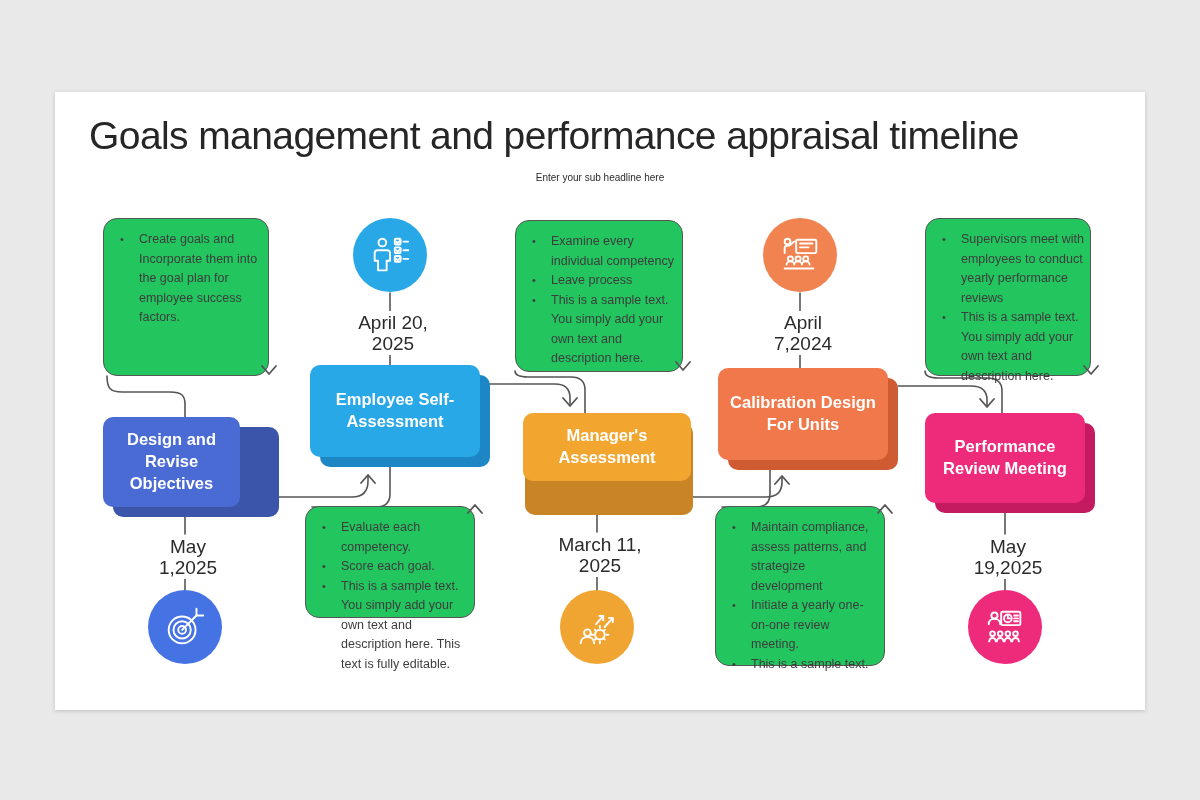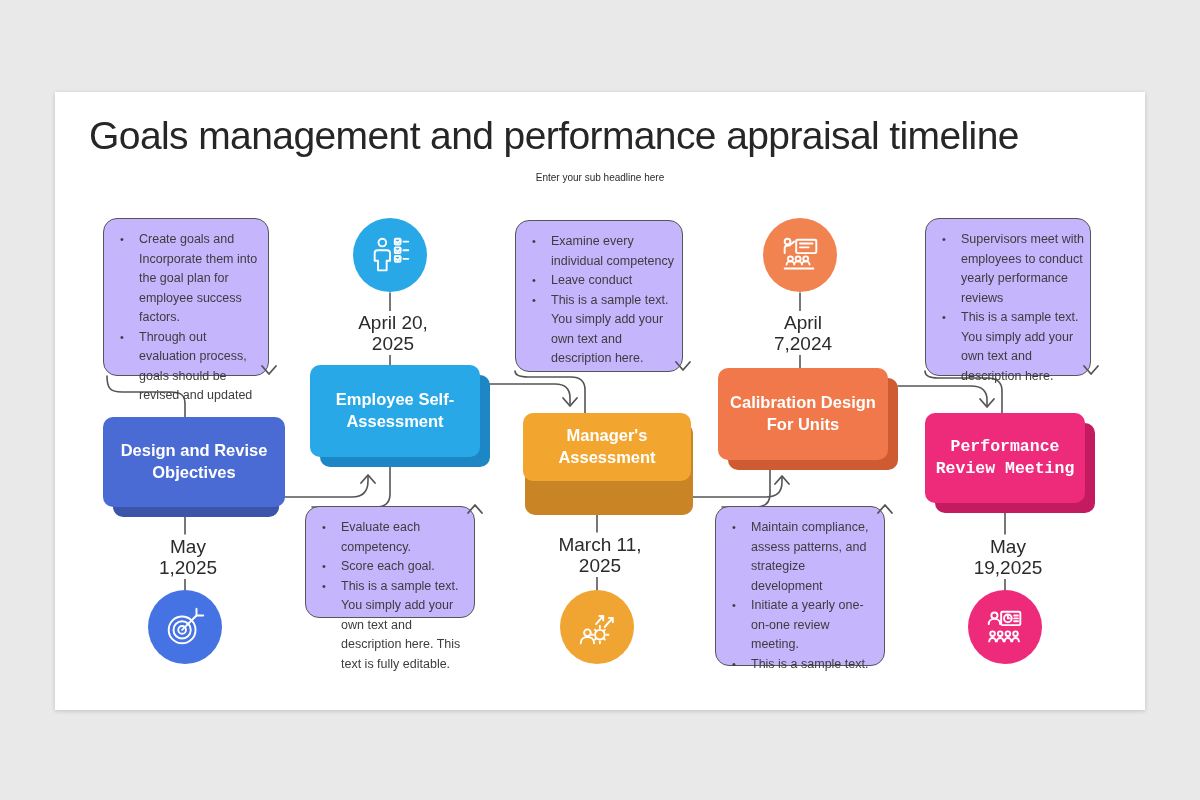--- a/index.html
+++ b/index.html
@@ -19,21 +19,21 @@
   .subtitle {
     position:absolute; left:0; top:172px; width:1200px; text-align:center;
     font-size:10px; color:#2b2b2b; z-index:4;
   }
   svg.overlay { position:absolute; left:0; top:0; width:1200px; height:800px; pointer-events:none; }
   #connectors { z-index:2; }
   #arrowheads { z-index:6; }
   #connectors path { fill:none; stroke:#555555; stroke-width:1.6; stroke-linecap:round; }
   #arrowheads polyline { fill:none; stroke:#555555; stroke-width:1.8; stroke-linecap:round; stroke-linejoin:round; }
   .tb {
-    position:absolute; background:#c4b5fd; border:1.5px solid #565656;
+    position:absolute; background:#22c55e; border:1.5px solid #565656;
     border-radius:14px; z-index:4; box-sizing:border-box;
   }
   .tb ul { margin:11px 5px 0 13px; padding:0; list-style:none; }
   .tb li {
     position:relative; padding-left:22px; font-size:12.5px; line-height:19.5px; color:#3d3d3d;
   }
   .tb li::before { content:"\2022"; position:absolute; left:3px; top:0; font-size:11px; color:#3d3d3d; }
   .box {
     position:absolute; border-radius:10px; z-index:4; box-sizing:border-box;
     display:flex; align-items:center; justify-content:center; text-align:center;
@@ -50,29 +50,29 @@
     display:flex; align-items:center; justify-content:center;
   }
   .circle svg { width:46px; height:46px; }
   .icon g { fill:none; stroke:#ffffff; stroke-width:2; stroke-linecap:round; stroke-linejoin:round; }
   
   .tb1 { left:103px; top:218px; width:166px; height:158px; }
   .tb2 { left:305px; top:506px; width:170px; height:112px; }
   .tb3 { left:515px; top:220px; width:168px; height:152px; }
   .tb4 { left:715px; top:506px; width:170px; height:160px; }
   .tb5 { left:925px; top:218px; width:166px; height:158px; }
-  .b1  { left:103px; top:417px; width:182px; height:90px; }
+  .b1  { left:103px; top:417px; width:137px; height:90px; }
   .b1s { left:113px; top:427px; width:166px; height:90px; }
   .b2  { left:310px; top:365px; width:170px; height:92px; }
   .b2s { left:320px; top:375px; width:170px; height:92px; }
   .b3  { left:515px; top:413px; width:168px; height:68px;margin-left:8px; }
   .b3s { left:525px; top:423px; width:168px; height:92px; }
   .b4  { left:718px; top:368px; width:170px; height:92px; }
   .b4s { left:728px; top:378px; width:170px; height:92px; }
-  .b5  { left:925px; top:413px; width:160px; height:90px;font-family:Liberation Mono, monospace; }
+  .b5  { left:925px; top:413px; width:160px; height:90px; }
   .b5s { left:935px; top:423px; width:160px; height:90px; }
   .d1 { left:143px; top:535px; width:84px; }
   .d2 { left:343px; top:311px; width:94px; }
   .d3 { left:548px; top:533px; width:98px; }
   .d4 { left:758px; top:311px; width:84px; }
   .d5 { left:960px; top:535px; width:90px; }
   .c1 { left:148px; top:590px; }
   .c2 { left:353px; top:218px; }
   .c3 { left:560px; top:590px; }
   .c4 { left:763px; top:218px; }
@@ -104,21 +104,20 @@
   <path d="M800 353 L800 369"></path>
   <path d="M898 386 L971 386 Q987 386 987 400 L987 406"></path>
   <path d="M925 371 Q925 378 938 378 L987 378 Q1002 378 1002 391 L1002 414"></path>
   <path d="M1005 503 L1005 534"></path>
   <path d="M1005 573 L1005 591"></path>
 </svg>
 
 <div class="tb tb1">
   <ul>
       <li>Create goals and Incorporate them into the goal plan for employee success factors.</li>
-      <li>Through out evaluation process, goals should be revised and updated</li>
     </ul>
 </div>
 <div class="box-shadow b1s" style="background-color: rgb(58, 85, 169);"></div>
 <div class="box b1" style="background-color: rgb(74, 107, 212);">
   <span>Design and Revise Objectives</span>
 </div>
 <div class="date d1">
   <span>May</span>
   <span>1,2025</span>
 </div>
@@ -163,21 +162,21 @@
   <ul>
       <li>Evaluate each competency.</li>
       <li>Score each goal.</li>
       <li>This is a sample text. You simply add your own text and description here. This text is fully editable.</li>
     </ul>
 </div>
 
 <div class="tb tb3">
   <ul>
       <li>Examine every individual competency</li>
-      <li>Leave conduct</li>
+      <li>Leave process</li>
       <li>This is a sample text. You simply add your own text and description here.</li>
     </ul>
 </div>
 <div class="box-shadow b3s" style="background-color: rgb(201, 132, 38);"></div>
 <div class="box b3" style="background-color: rgb(242, 165, 47);">
   <span>Manager's Assessment</span>
 </div>
 <div class="date d3">
   <span>March 11,</span>
   <span>2025</span>

